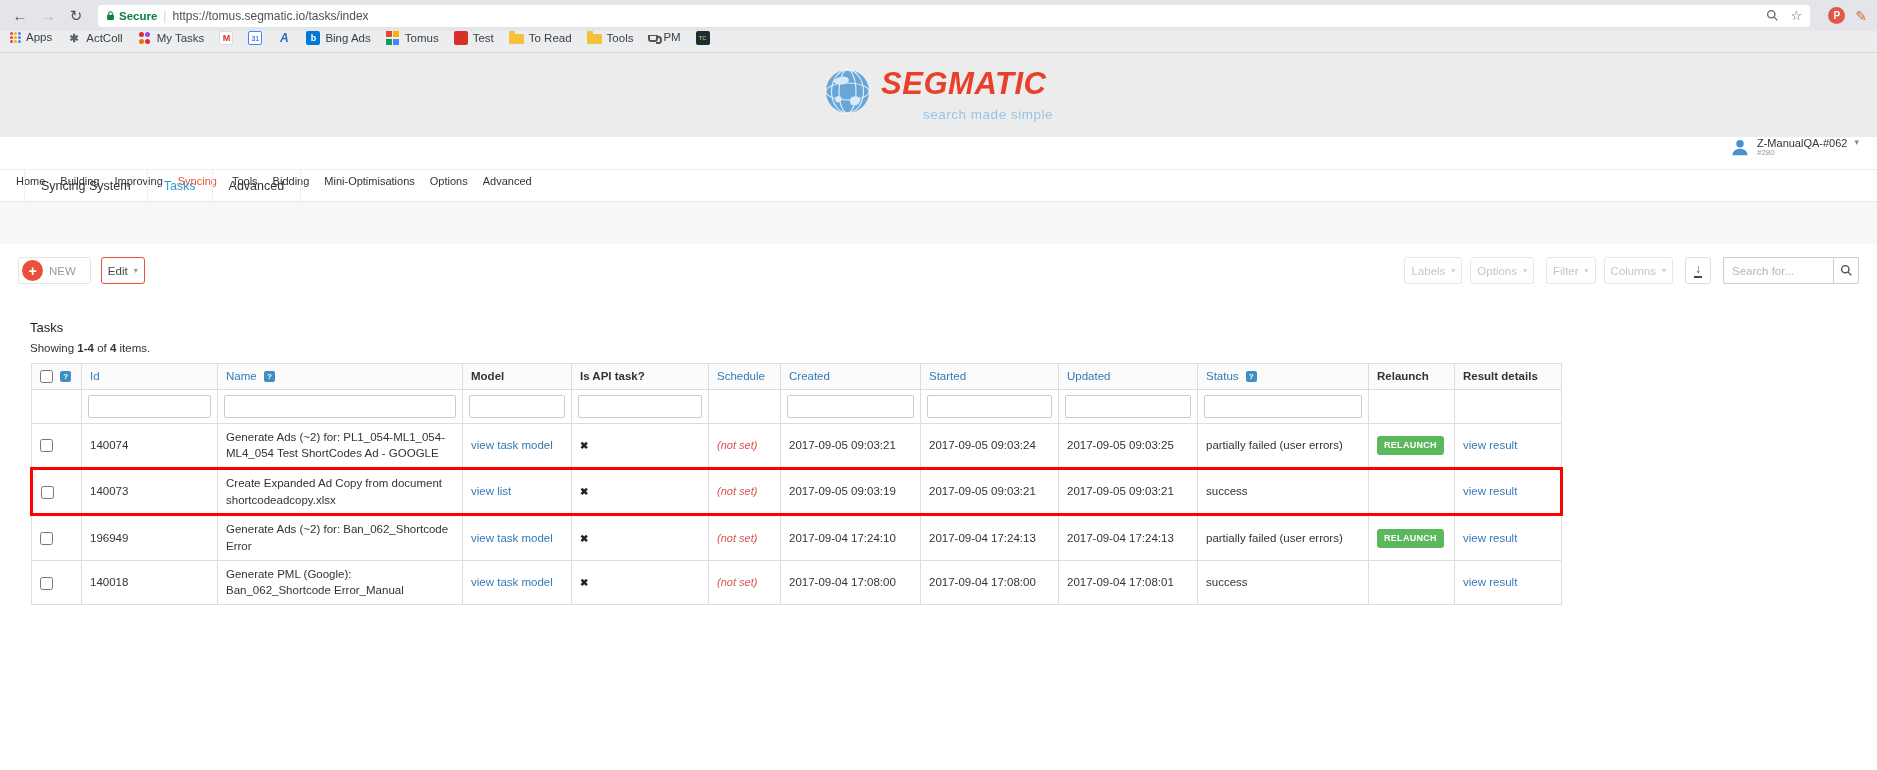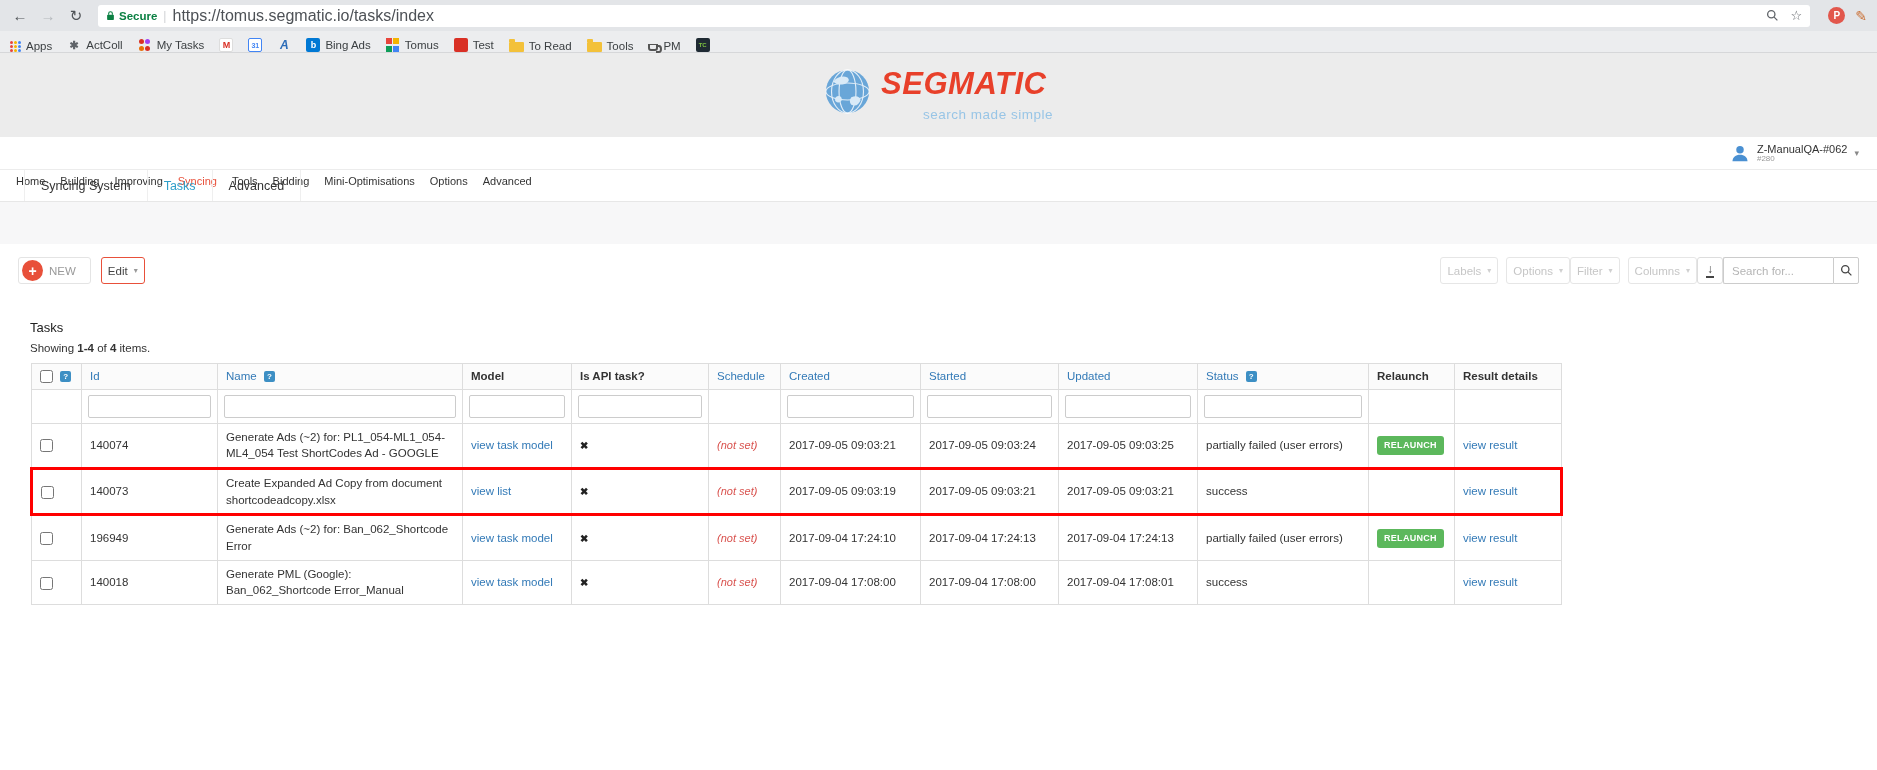--- a/index.html
+++ b/index.html
@@ -5,28 +5,28 @@
   * { margin:0; padding:0; box-sizing:border-box; }
   html,body { width:1877px; height:770px; background:#fff; font-family:"Liberation Sans",sans-serif; overflow:hidden; }
 
   
   .chrome-top { height:31px; background:#e3e5e8; display:flex; align-items:center; padding:0 10px; gap:8px; }
   .nav-btn { width:20px; text-align:center; font-size:15px; color:#505458; cursor:pointer; }
   .nav-btn.disabled { color:#b4b8bc; }
   .addr-bar { flex:1; height:22px; background:#fff; border-radius:3px; display:flex; align-items:center; padding:0 8px; gap:6px; margin:0 4px; }
   .secure-label { color:#0b8043; font-size:11.5px; font-weight:bold; display:flex; align-items:center; gap:4px; }
   .addr-sep { color:#d0d2d5; font-size:12px; }
-  .url-text { color:#4d5156; font-size:16px; flex:1; }
+  .url-text { color:#4d5156; font-size:12px; flex:1; }
   .addr-icon { color:#5f6368; font-size:13px; margin-left:6px; cursor:pointer; display:flex; align-items:center; }
   .ext-area { display:flex; align-items:center; gap:10px; margin-left:6px; }
   .ext-badge { width:17px; height:17px; border-radius:50%; background:#e2574c; color:#fff; font-size:10px; font-weight:bold; display:flex; align-items:center; justify-content:center; cursor:pointer; }
   .ext-pencil { font-size:14px; color:#c96b2e; cursor:pointer; }
 
   
-  .bookmarks { height:22px; background:#ecedef; border-bottom:1px solid #d6d7d9; display:flex; align-items:flex-end; gap:15px; padding:0 10px; font-size:11.5px; color:#3c4043; }
+  .bookmarks { height:22px; background:#ecedef; border-bottom:1px solid #d6d7d9; display:flex; align-items:flex-start; gap:15px; padding:0 10px; font-size:11.5px; color:#3c4043; }
   .bm { display:flex; align-items:center; gap:5px; cursor:pointer; }
   .bm-label { white-space:nowrap; }
   .bm-ic { width:14px; height:14px; border-radius:2px; font-size:9px; font-weight:bold; color:#fff; display:flex; align-items:center; justify-content:center; flex:0 0 auto; }
   .apps-grid { display:grid; grid-template-columns:repeat(3,3px); grid-gap:1px; width:auto; height:auto; background:none; }
   .apps-grid i { width:3px; height:3px; border-radius:50%; }
   .apps-grid i:nth-child(3n+1){ background:#e8453c; } .apps-grid i:nth-child(3n+2){ background:#f4b400; } .apps-grid i:nth-child(3n){ background:#4285f4; }
   .ic-asterisk { background:none; color:#5f6368; font-size:11px; }
   .dots-icon { background:none; display:grid; grid-template-columns:repeat(2,5px); grid-gap:1px; }
   .dots-icon i { width:5px; height:5px; border-radius:50%; }
   .dots-icon i:nth-child(1){background:#d93025;} .dots-icon i:nth-child(2){background:#a142f4;} .dots-icon i:nth-child(3){background:#e8710a;} .dots-icon i:nth-child(4){background:#d93025;}
@@ -49,21 +49,21 @@
   .logo { display:flex; align-items:flex-start; gap:10px; cursor:pointer; }
   .logo-texts { display:flex; flex-direction:column; }
   .logo-title { font-size:31px; font-weight:bold; font-style:italic; color:#e8402a; letter-spacing:0.5px; line-height:1; }
   .logo-tagline { font-size:13.5px; color:#98c5e6; margin-top:8px; padding-left:42px; letter-spacing:0.5px; }
 
   
   .main-nav { height:33px; background:#fff; display:flex; align-items:stretch; padding-left:8px; border-bottom:1px solid #ececec; }
   .nav-item { padding:0 7px; display:flex; align-items:center; font-size:11px; color:#333; border-right:1px solid #efefef; cursor:pointer; white-space:nowrap;margin-top:44px; }
   .nav-item:first-child { border-left:1px solid #efefef; }
   .nav-item.active { color:#e8503a; box-shadow:inset 0 -2px 0 #e8503a; }
-  .user-chip { margin-left:auto; display:flex; align-items:center; gap:7px; padding-right:18px; cursor:pointer; }
+  .user-chip { margin-left:auto; display:flex; align-items:flex-start; gap:7px; padding-right:18px; cursor:pointer; }
   .user-texts { display:flex; flex-direction:column; align-items:flex-start; line-height:1.1; }
   .user-name { font-size:11px; color:#333; }
   .user-sub { font-size:8px; color:#9a9a9a; }
   .user-caret { font-size:9px; color:#888; }
 
   
   .sub-nav { height:32px; background:#fff; display:flex; align-items:stretch; padding-left:24px; border-bottom:1px solid #e7e7e7; }
   .subnav-item { padding:0 16px; display:flex; align-items:center; font-size:12.5px; color:#333; border-right:1px solid #efefef; cursor:pointer; white-space:nowrap; }
   .subnav-item:first-child { border-left:1px solid #efefef; }
   .subnav-item.active { color:#2f9ec9; }
@@ -72,21 +72,21 @@
 
   
   .toolbar { display:flex; align-items:center; padding:13px 18px 0 18px; gap:10px; }
   .btn { height:27px; display:inline-flex; align-items:center; gap:6px; padding:0 6px; background:#fff; border:1px solid #ddd; border-radius:3px; font-size:11.5px; color:#555; cursor:pointer; white-space:nowrap; }
   .btn-new { padding:2px 14px 2px 3px; color:#9a9a9a; border-color:#e4e4e4; }
   .new-plus { width:21px; height:21px; border-radius:50%; background:#e8503a; color:#fff; font-size:14px; font-weight:bold; display:flex; align-items:center; justify-content:center; line-height:1; }
   .btn-edit { border-color:#e8503a; color:#444; }
   .caret { font-size:8px; color:#999; }
   .btn-disabled { color:#c6c6c6; border-color:#e6e6e6; cursor:default; }
   .btn-disabled .caret { color:#d0d0d0; }
-  .toolbar-right { margin-left:auto; display:flex; align-items:center; }
+  .toolbar-right { margin-left:auto; display:flex; align-items:center; gap:12px; }
   .pair { display:flex; gap:8px; }
   .btn-download { padding:0 8px; color:#444; }
   .dl-glyph { font-size:12px; color:#444; border-bottom:2px solid #444; line-height:1.1; padding:0 1px; }
   .search-wrap { display:flex; align-items:stretch; }
   .search-input { width:110px; height:27px; border:1px solid #ccc; border-right:none; border-radius:2px 0 0 2px; padding:4px 8px; font-size:11.5px; font-family:inherit; color:#555; outline:none; }
   .search-input::placeholder { color:#b5b5b5; }
   .search-btn { width:26px; height:27px; background:#fff; border:1px solid #ccc; border-radius:0 2px 2px 0; display:flex; align-items:center; justify-content:center; cursor:pointer; }
 
   
   .content { padding:0 18px 0 30px; }

